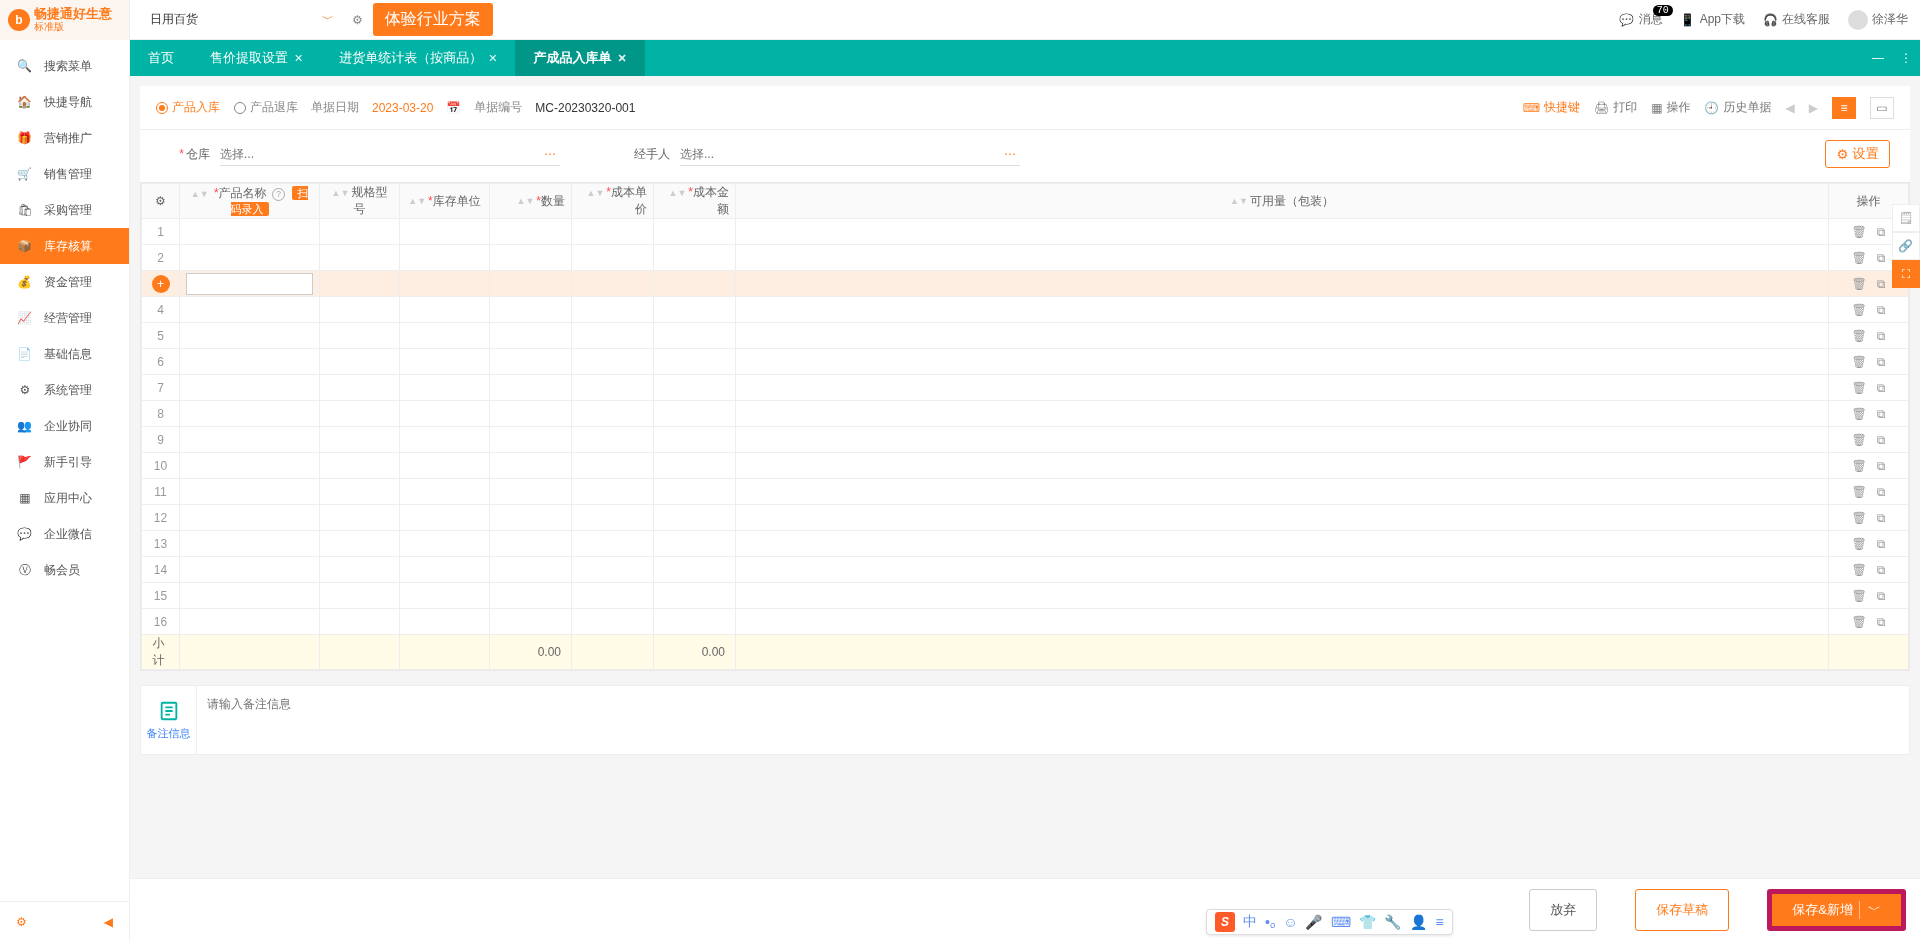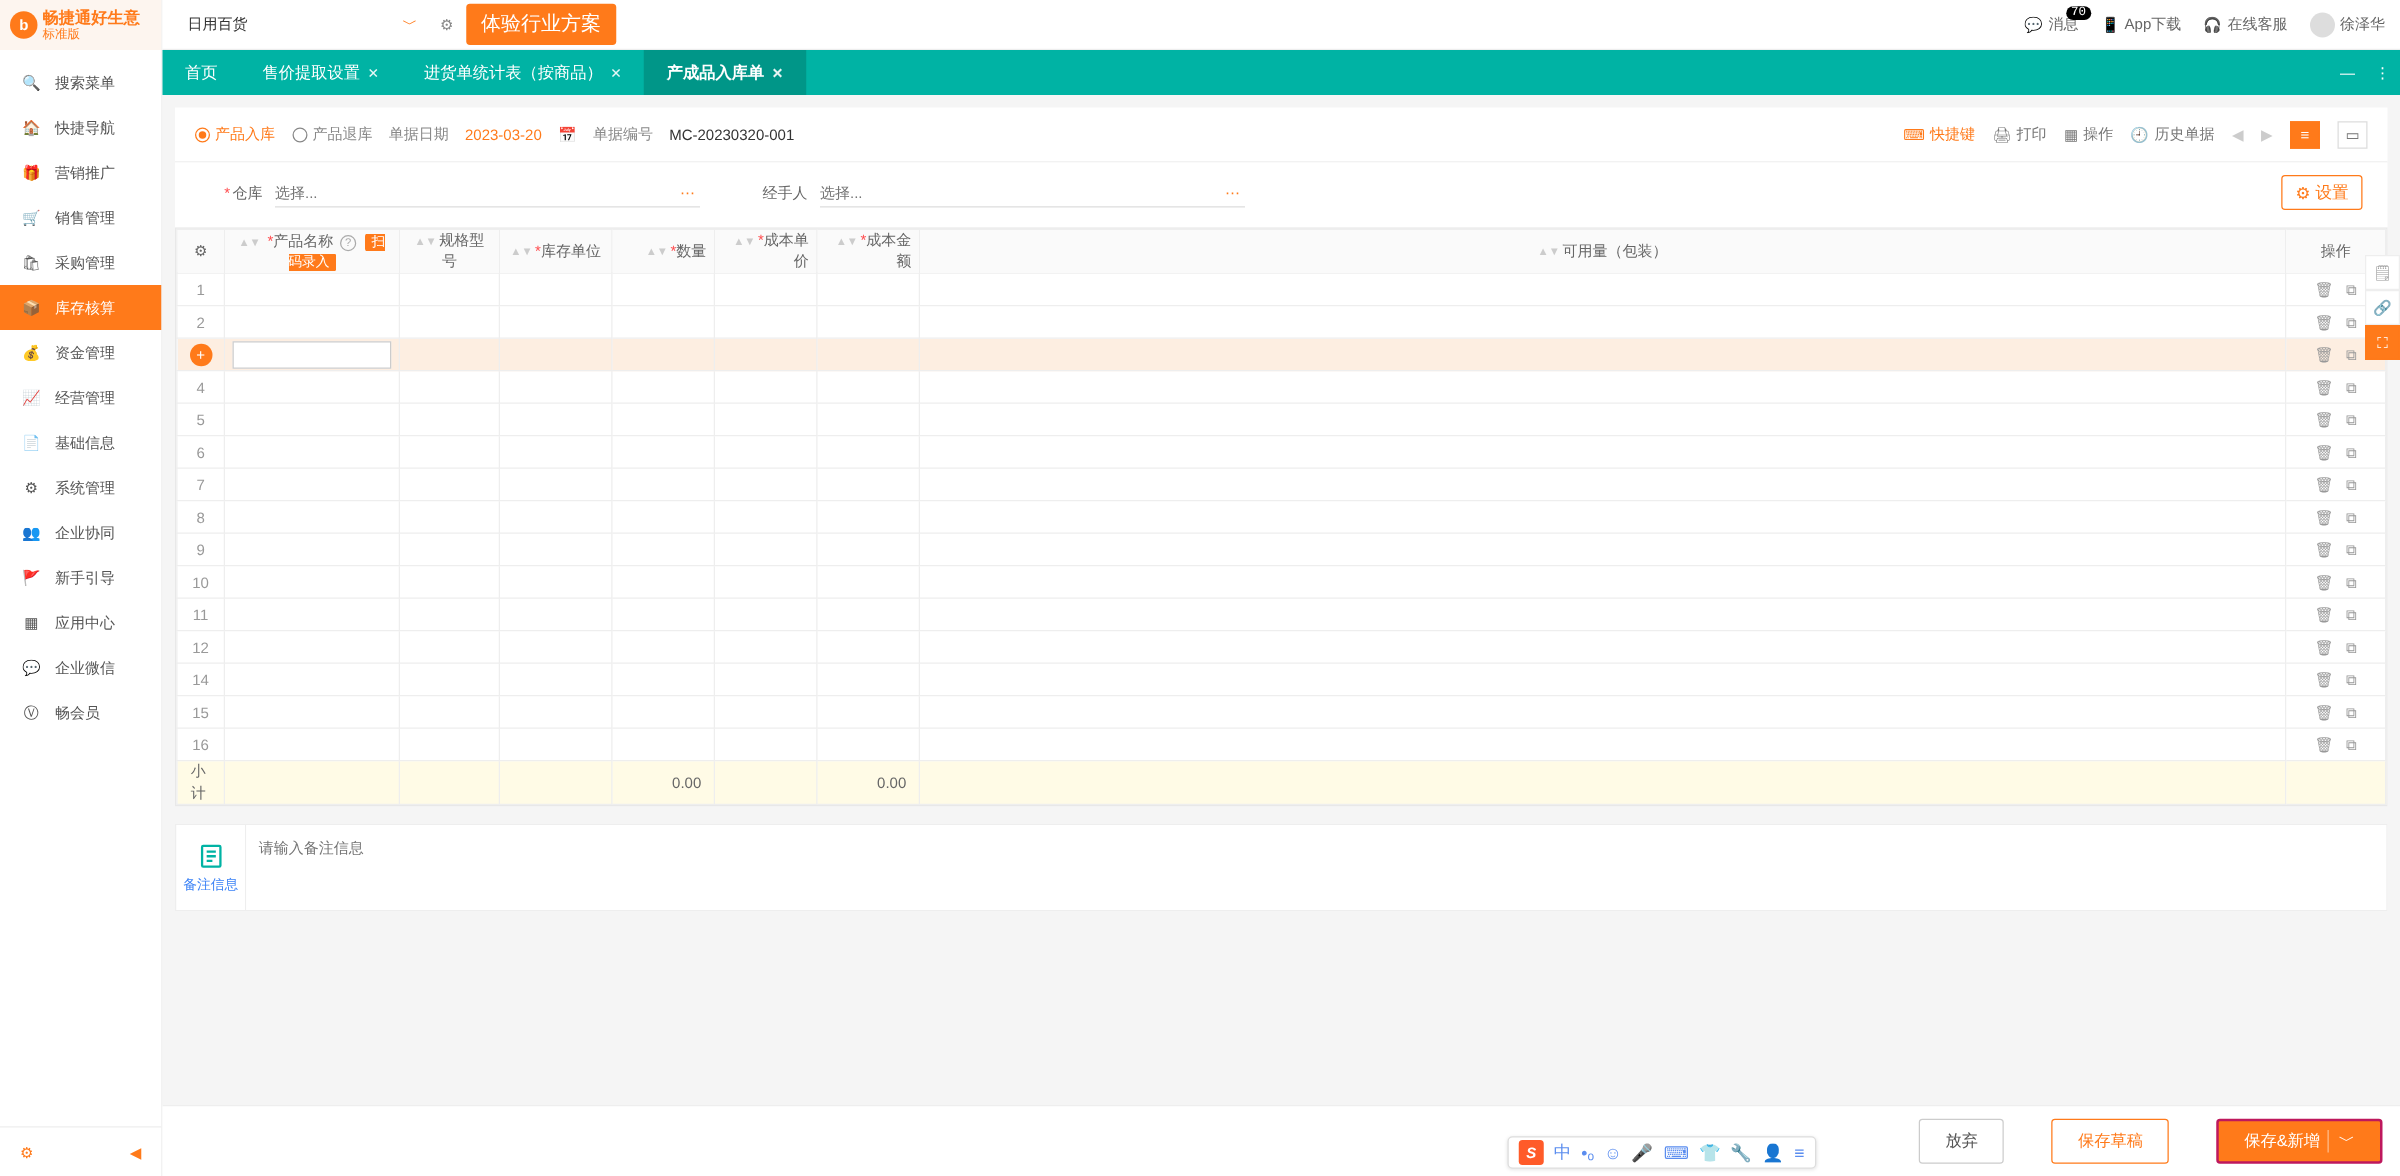--- a/index.html
+++ b/index.html
@@ -51,21 +51,21 @@
 .meta-value { color: #333; }
 .date-val { color: #ff7a1a; }
 .cal-icon { color: #ff7a1a; }
 .subbar-right { margin-left: auto; display: flex; align-items: center; gap: 14px; color: #777; }
 .subbar-right .ritem { display: flex; align-items: center; gap: 4px; cursor: pointer; }
 .subbar-right .ritem.orange { color: #ff7a1a; }
 .vm-btn { width: 24px; height: 22px; border: 1px solid #ddd; display: flex; align-items: center; justify-content: center; cursor: pointer; }
 .vm-btn.active { background: #ff7a1a; color: #fff; border-color: #ff7a1a; }
 
 
-.form-row { background: #fff; padding: 10px 20px 14px 20px; display: flex; align-items: center; gap: 36px; margin: 0 10px; }
+.form-row { background: #fff; padding: 10px 20px 14px 20px; display: flex; align-items: center; gap: 60px; margin: 0 10px; }
 .field { display: flex; align-items: center; gap: 10px; }
 .field .req { color: #ff4d4f; margin-right: 2px; }
 .field-label { color: #666; text-align: right; min-width: 50px; }
 .field-input-wrap { position: relative; width: 340px; border-bottom: 1px solid #ddd; display: flex; align-items: center; }
 .field-input { border: none; outline: none; padding: 4px 0; width: 100%; color: #bbb; font-size: 12px; background: transparent; }
 .field-more { color: #ff7a1a; cursor: pointer; padding: 0 4px; }
 .settings-btn { margin-left: auto; border: 1px solid #ff7a1a; color: #ff7a1a; background: #fff; padding: 4px 10px; border-radius: 3px; cursor: pointer; display: flex; align-items: center; gap: 4px; }
 
 
 .table-wrap { background: #fff; margin: 0 10px; border: 1px solid #e8e8e8; }
@@ -90,21 +90,21 @@
 .remark-box { margin: 14px 10px 0 10px; background: #fff; border: 1px solid #eee; display: flex; min-height: 70px; }
 .remark-side { width: 56px; display: flex; flex-direction: column; align-items: center; justify-content: center; gap: 4px; color: #3b82f6; border-right: 1px solid #eee; }
 .remark-side svg { width: 22px; height: 22px; }
 .remark-input { flex: 1; border: none; outline: none; padding: 10px; color: #bbb; resize: none; font-size: 12px; font-family: inherit; }
 
 
 .footer { margin-top: auto; padding: 10px 14px; display: flex; justify-content: flex-end; gap: 10px; background: #fff; border-top: 1px solid #eee; position: relative; }
 .btn { padding: 7px 20px; border-radius: 3px; cursor: pointer; font-size: 13px; margin-left: 28px; }
 .btn-plain { background: #fff; border: 1px solid #ccc; color: #555; }
 .btn-outline { background: #fff; border: 1px solid #ff7a1a; color: #ff7a1a; }
-.btn-primary { background: #ff7a1a; border: 2px solid #be185d; color: #fff; display: flex; align-items: center; gap: 6px; }
+.btn-primary { background: #ff7a1a; border: 5px solid #be185d; color: #fff; display: flex; align-items: center; gap: 6px; }
 .btn-primary .chev { border-left: 1px solid rgba(255,255,255,.5); padding-left: 8px; }
 
 
 .ime-bar { position: absolute; bottom: 6px; left: 1076px; display: flex; align-items: center; gap: 8px; background: #fff; border: 1px solid #ddd; padding: 2px 8px; border-radius: 4px; box-shadow: 0 1px 3px rgba(0,0,0,.1); }
 .ime-bar .s-logo { width: 20px; height: 20px; background: #ff5b29; color: #fff; display: flex; align-items: center; justify-content: center; border-radius: 3px; font-weight: bold; font-style: italic; }
 .ime-bar .imeicon { color: #5b8def; font-size: 14px; }
 
 
 .float-tools { position: fixed; right: 0; top: 204px; display: flex; flex-direction: column; }
 .ft-btn { width: 28px; height: 28px; background: #fff; border: 1px solid #eee; display: flex; align-items: center; justify-content: center; color: #999; cursor: pointer; }
@@ -518,20 +518,36 @@
               <td></td>
               <td></td>
               <td class="col-op">
                 <div class="op-icons">
                   <span>🗑</span>
                   <span>⧉</span>
                 </div>
               </td>
             </tr>
             <tr>
+              <td class="col-idx">13</td>
+              <td></td>
+              <td></td>
+              <td></td>
+              <td></td>
+              <td></td>
+              <td></td>
+              <td></td>
+              <td class="col-op">
+                <div class="op-icons">
+                  <span>🗑</span>
+                  <span>⧉</span>
+                </div>
+              </td>
+            </tr>
+            <tr>
               <td class="col-idx">14</td>
               <td></td>
               <td></td>
               <td></td>
               <td></td>
               <td></td>
               <td></td>
               <td></td>
               <td class="col-op">
                 <div class="op-icons">

